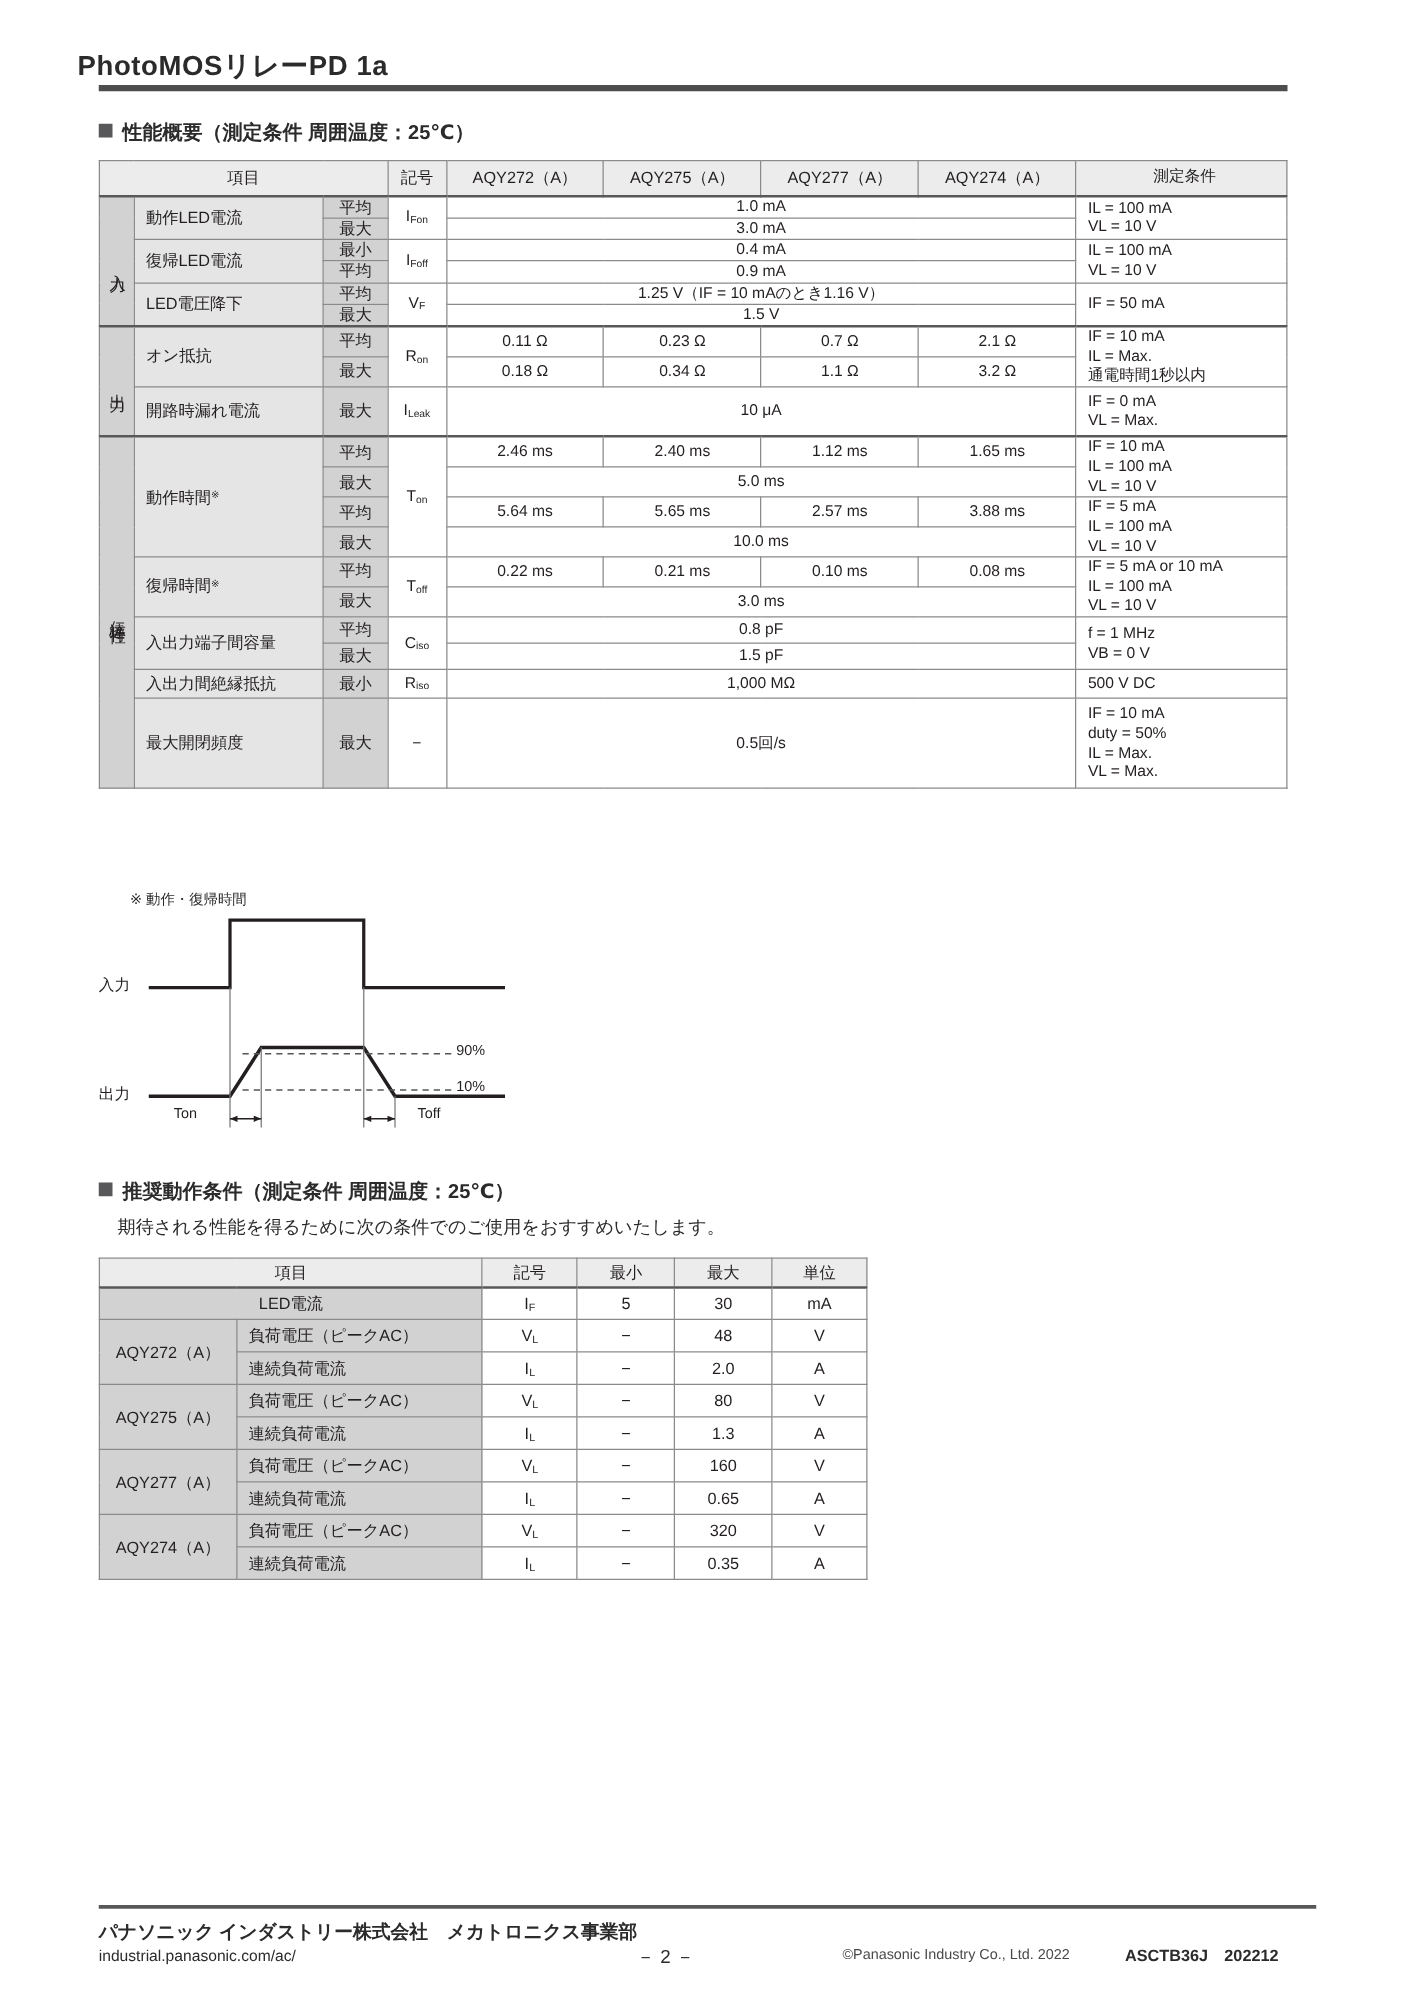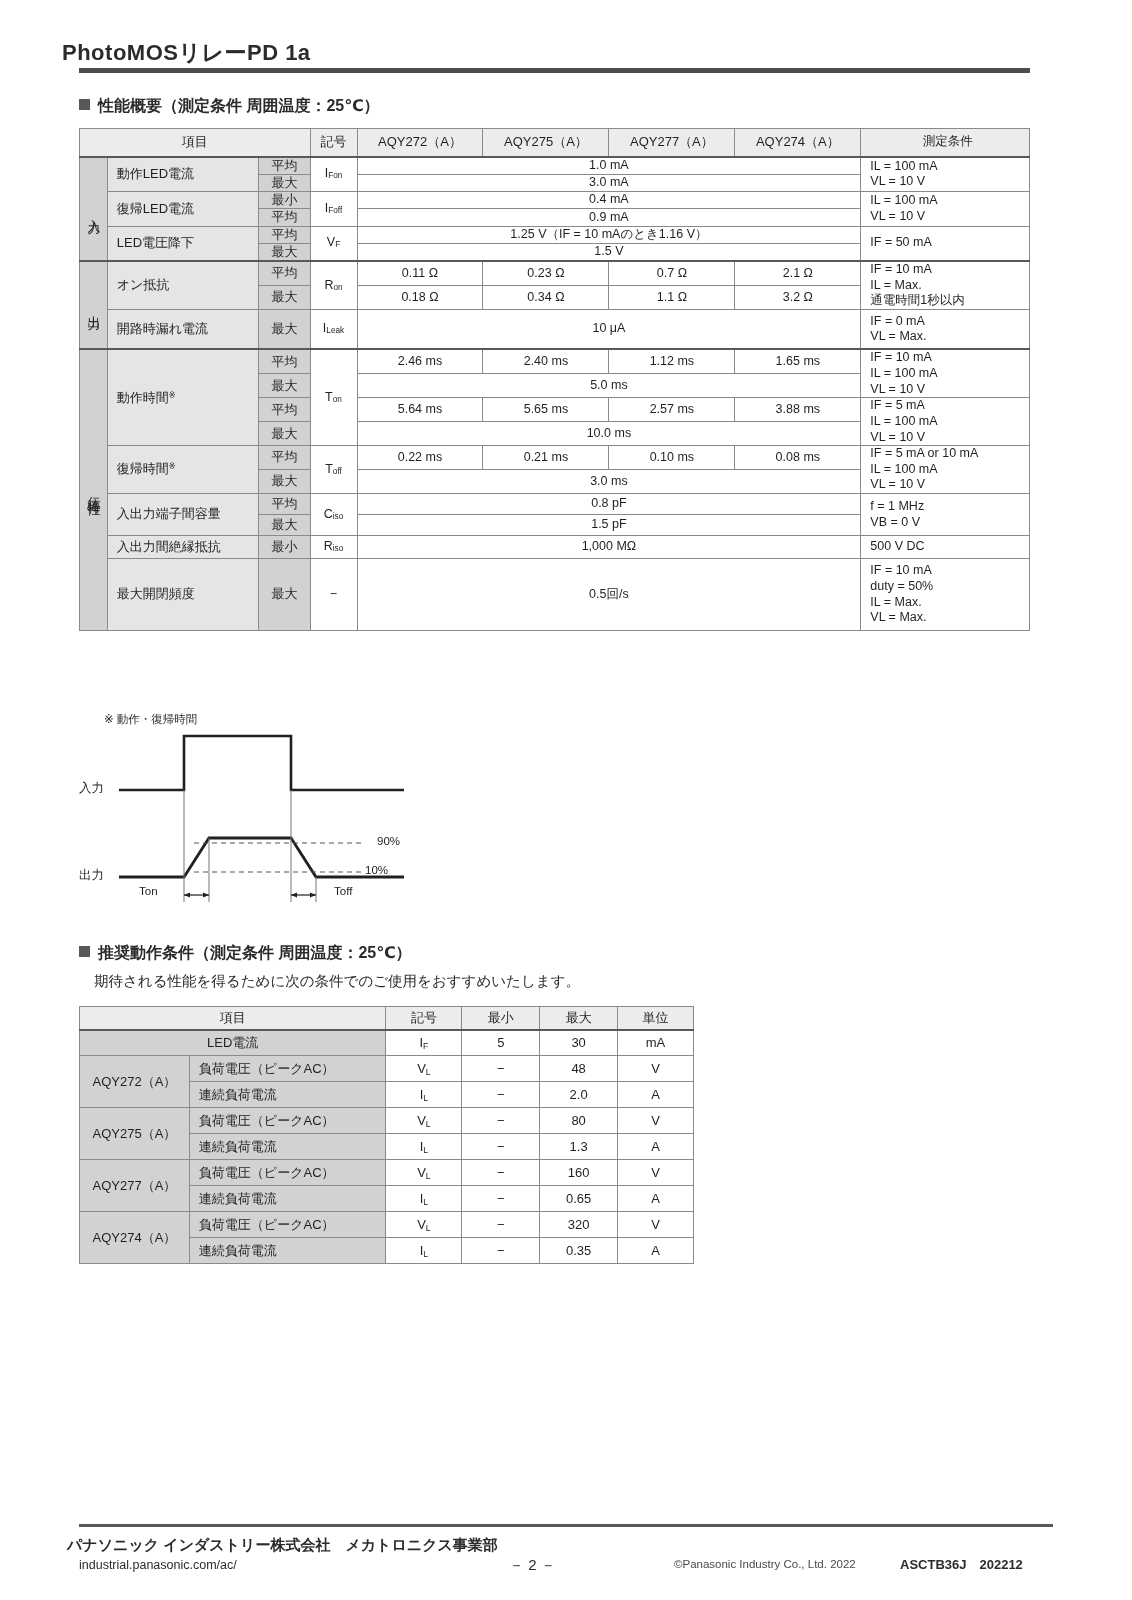--- a/index.html
+++ b/index.html
@@ -93,21 +93,21 @@
   .t2 .sym{ width:76px; }
   .t2 .mn{ width:78px; }
   .t2 .mx{ width:78px; }
   .t2 .un{ width:76px; }
   .t2 .outerTop{ border-top:2px solid #58585a; }
 
   
   .foot-rule{
     position:absolute; left:79px; top:1524px; width:974px; height:3px; background:#58585a;
   }
-  .foot-left1{ position:absolute; left:67px; top:1536px; font-size:15px; font-weight:bold; color:#2b2b2b; white-space:nowrap;}
+  .foot-left1{ position:absolute; left:79px; top:1536px; font-size:15px; font-weight:bold; color:#2b2b2b; white-space:nowrap;}
   .foot-left2{ position:absolute; left:79px; top:1558px; font-size:12.5px; color:#2b2b2b; }
   .foot-page { position:absolute; left:509px; top:1556px; font-size:15px; color:#2b2b2b; }
   .foot-cr   { position:absolute; left:662px; top:1558px; font-size:11.5px; color:#4a4a4a; white-space:nowrap;margin-left:12px;}
   .foot-code { position:absolute; left:900px; top:1556px; font-size:13px; font-weight:bold; color:#2b2b2b; white-space:nowrap;}
 </style>
 </head>
 <body>
 
 <div class="page">
 
@@ -327,21 +327,21 @@
       <polygon points="105,173 111,170.5 111,175.5" fill="#231f20"></polygon>
       <polygon points="130,173 124,170.5 124,175.5" fill="#231f20"></polygon>
 
       <line x1="212" y1="173" x2="237" y2="173" stroke="#231f20" stroke-width="1.2"></line>
       <polygon points="212,173 218,170.5 218,175.5" fill="#231f20"></polygon>
       <polygon points="237,173 231,170.5 231,175.5" fill="#231f20"></polygon>
     </svg>
 
     <div style="position:absolute; left:0px; top:58px; font-size:12.5px;">入力</div>
     <div style="position:absolute; left:0px; top:145px; font-size:12.5px;">出力</div>
-    <div style="position:absolute; left:286px; top:113px; font-size:11.5px;margin-left:12px;">90%</div>
+    <div style="position:absolute; left:286px; top:113px; font-size:11.5px;">90%</div>
     <div style="position:absolute; left:286px; top:142px; font-size:11.5px;">10%</div>
     <div style="position:absolute; left:60px; top:163px; font-size:11.5px;">Ton</div>
     <div style="position:absolute; left:255px; top:163px; font-size:11.5px;">Toff</div>
   </div>
 
   <div class="sec-head" style="left:79px; top:943px;">
     <span class="sq"></span><span>推奨動作条件（測定条件 周囲温度：25℃）</span>
   </div>
   <div class="sec-note" style="left:94px; top:972px;">期待される性能を得るために次の条件でのご使用をおすすめいたします。</div>
 

